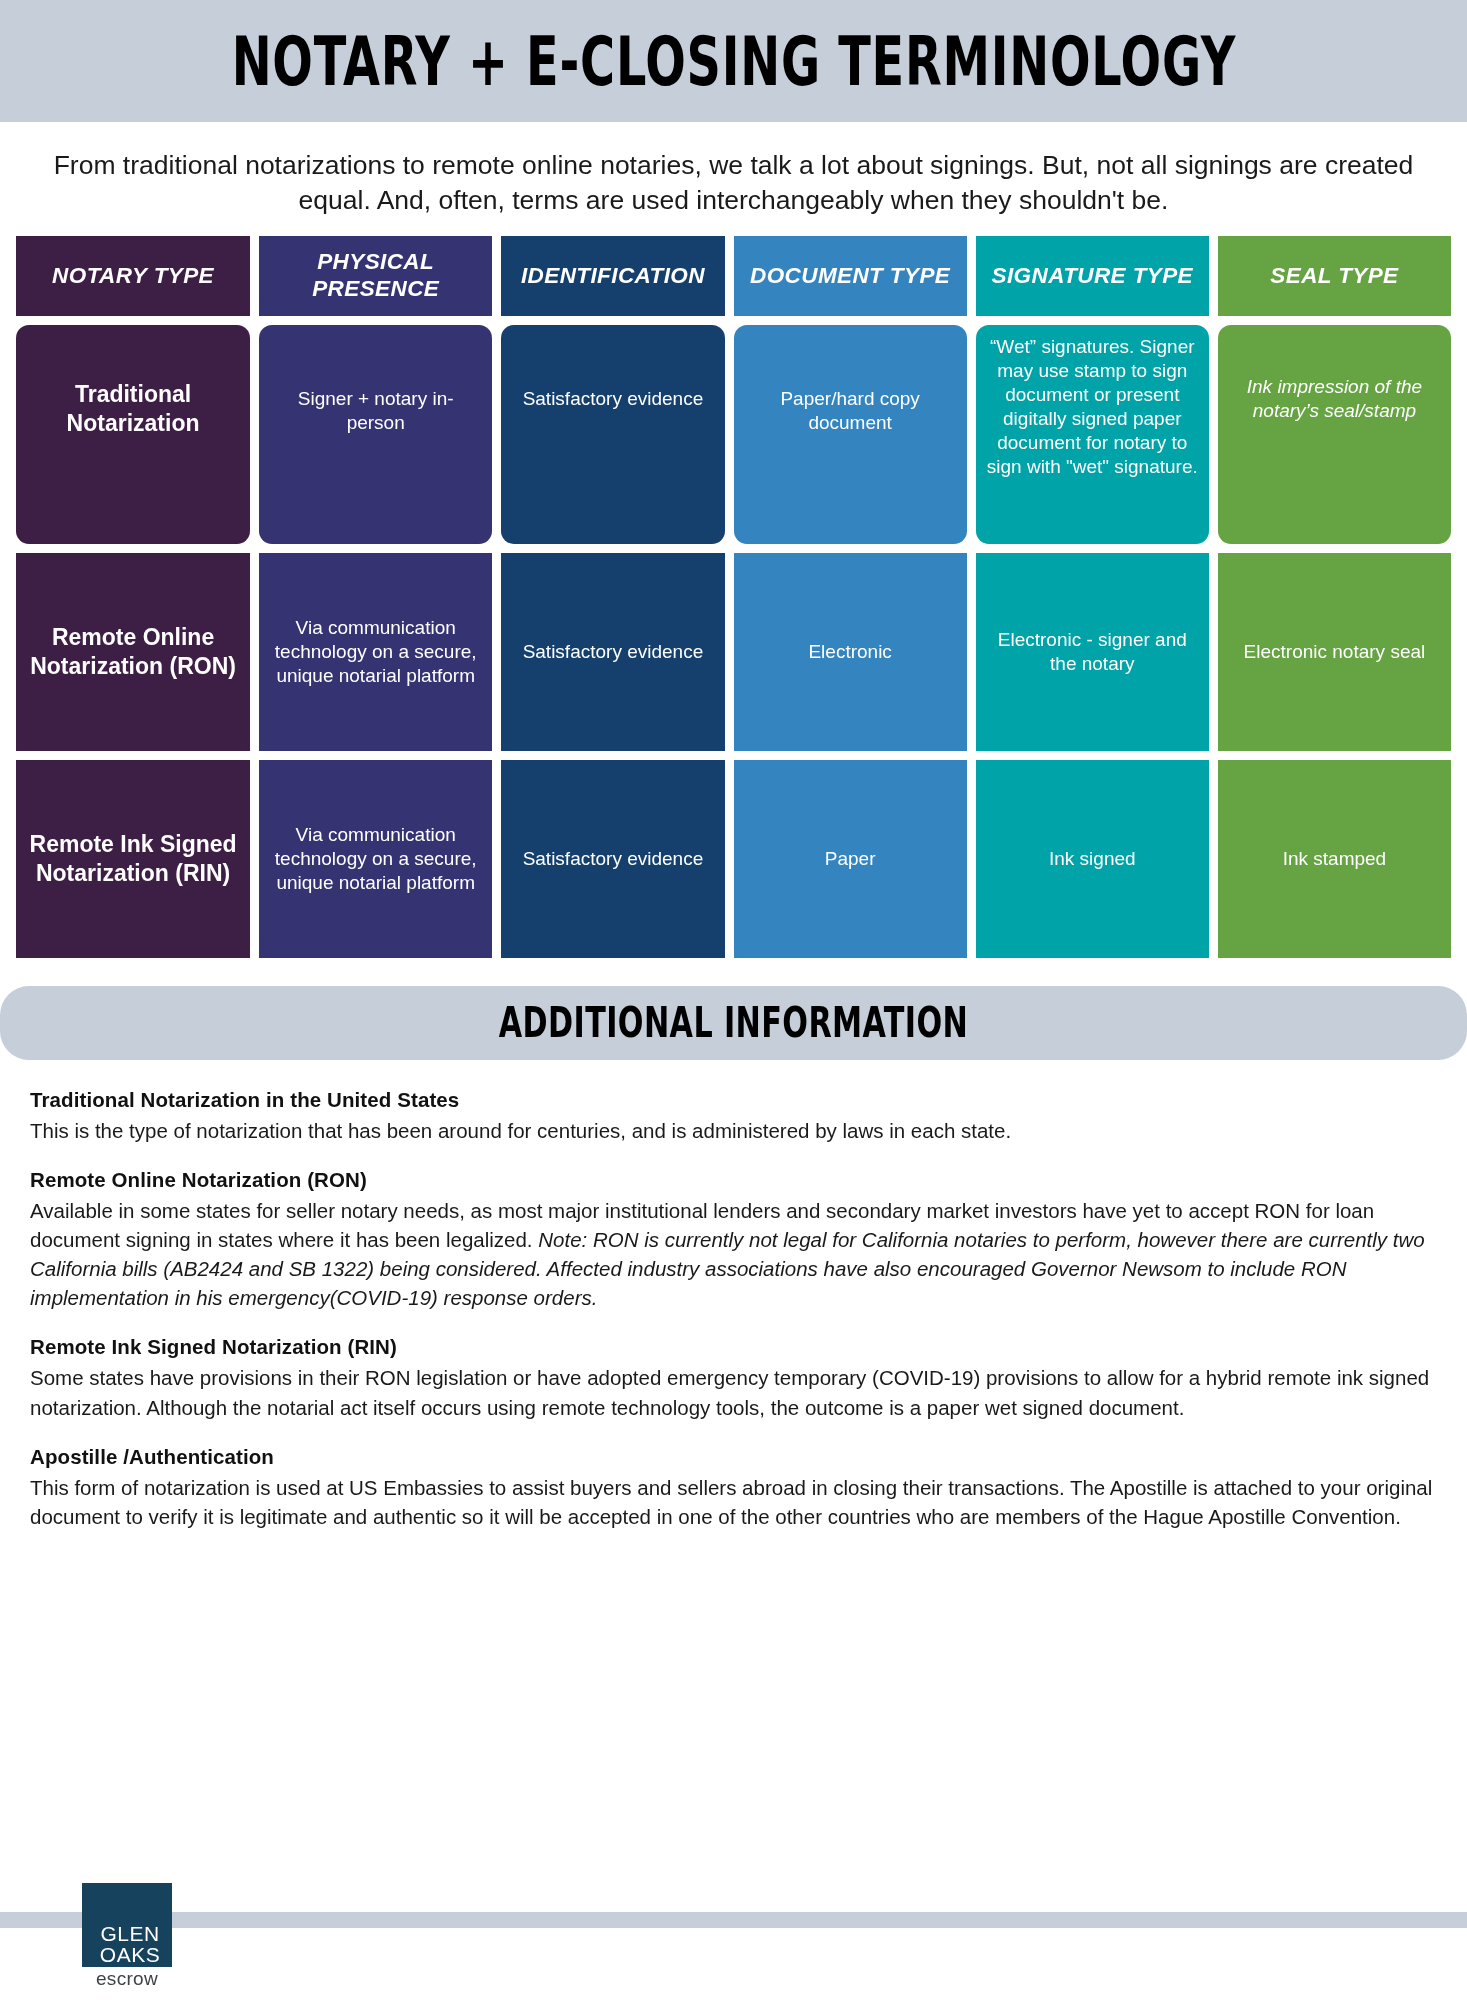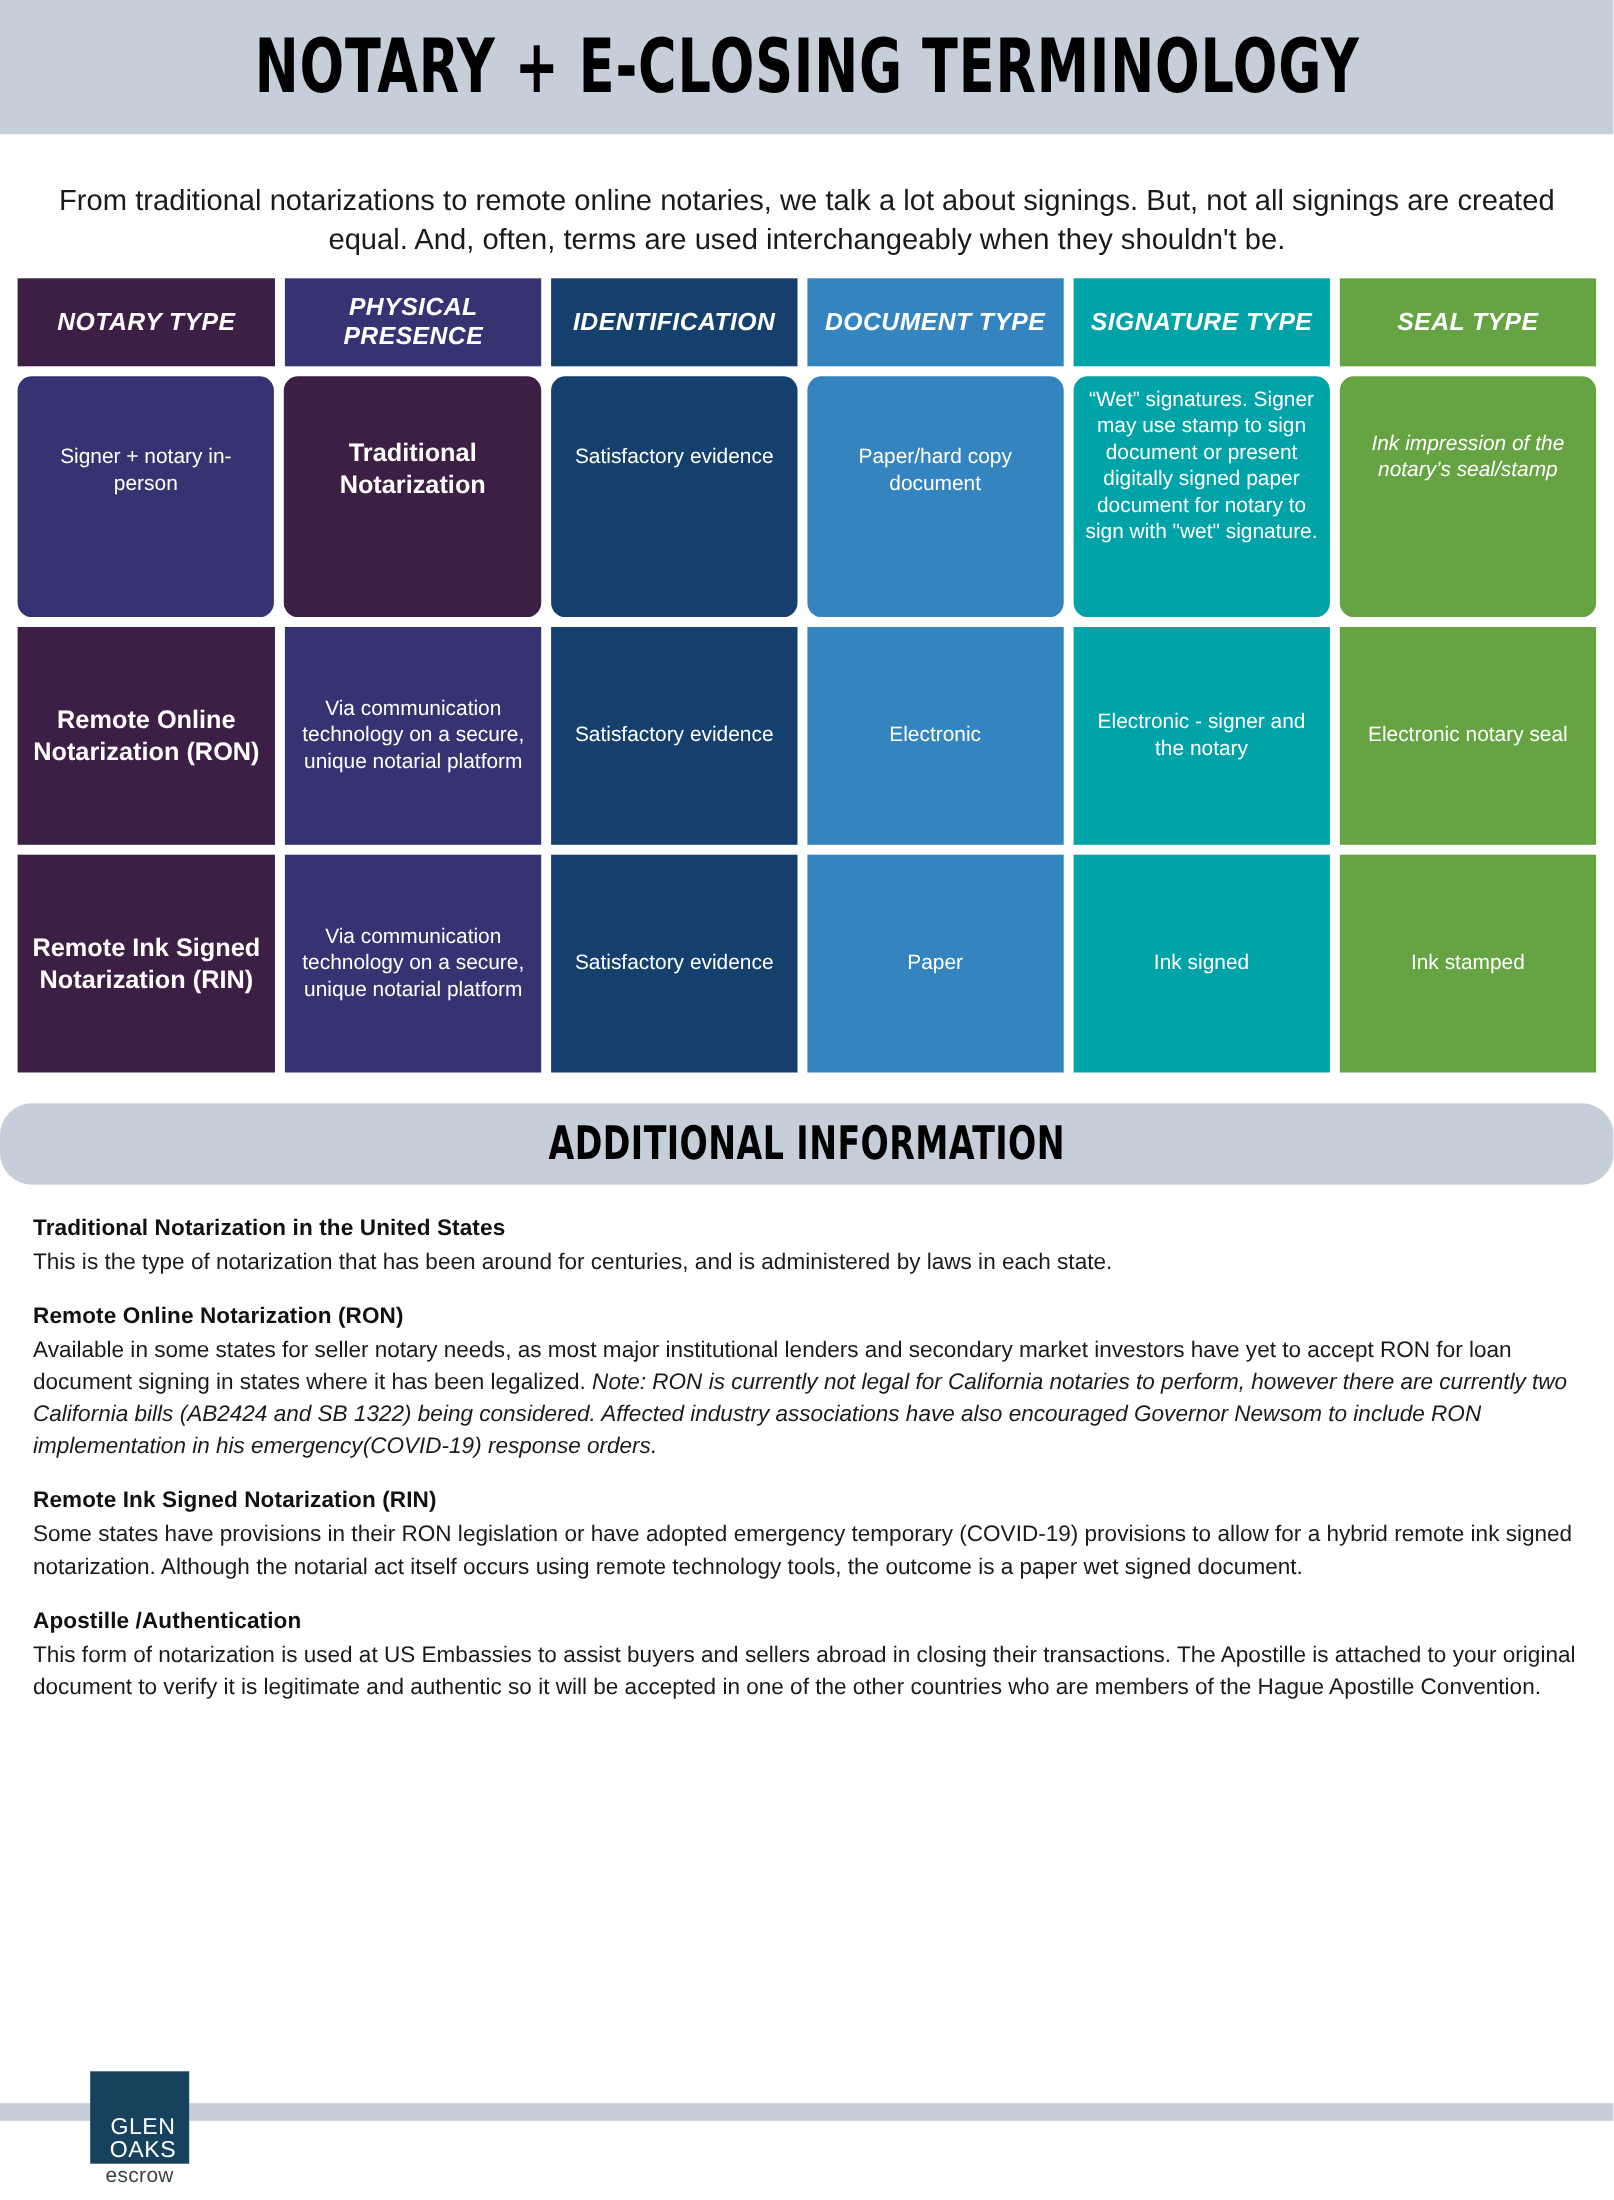--- a/index.html
+++ b/index.html
@@ -33,21 +33,21 @@
     font-size: 68px;
     letter-spacing: 1px;
     color: #000000;
     transform: scaleX(0.78);
     transform-origin: center center;
     white-space: nowrap;
   }
 
   
   .intro {
-    padding: 43px 38px 8px 38px;
+    padding: 26px 38px 8px 38px;
     text-align: center;
     font-size: 26.5px;
     line-height: 1.32;
     color: #1a1a1a;
   }
 
   
   .table-wrap {
     padding: 10px 16px 0 16px;
   }
@@ -213,22 +213,22 @@
     <div class="trow header-row">
       <div class="cell c0 col0">NOTARY TYPE</div>
       <div class="cell c1 col1">PHYSICAL PRESENCE</div>
       <div class="cell c2 col2">IDENTIFICATION</div>
       <div class="cell c3 col3">DOCUMENT TYPE</div>
       <div class="cell c4 col4">SIGNATURE TYPE</div>
       <div class="cell c5 col5">SEAL TYPE</div>
     </div>
 
     <div class="trow body-row r1">
+      <div class="cell c0 col0 rowlabel top" style="padding-top:55px;">Traditional Notarization</div>
       <div class="cell c1 col1 small top" style="padding-top:62px;">Signer + notary in-person</div>
-      <div class="cell c0 col0 rowlabel top" style="padding-top:55px;">Traditional Notarization</div>
       <div class="cell c2 col2 small top" style="padding-top:62px;">Satisfactory evidence</div>
       <div class="cell c3 col3 small top" style="padding-top:62px;">Paper/hard copy document</div>
       <div class="cell c4 col4 small top" style="padding-top:10px;">“Wet” signatures. Signer may use stamp to sign document or present  digitally signed paper document for notary to sign with "wet" signature.</div>
       <div class="cell c5 col5 small top" style="padding-top:50px;font-style:italic;">Ink impression of the notary’s seal/stamp</div>
     </div>
 
     <div class="trow body-row r2">
       <div class="cell c0 col0 rowlabel">Remote Online Notarization (RON)</div>
       <div class="cell c1 col1 small">Via communication technology on a secure, unique notarial platform</div>
       <div class="cell c2 col2 small">Satisfactory evidence</div>

